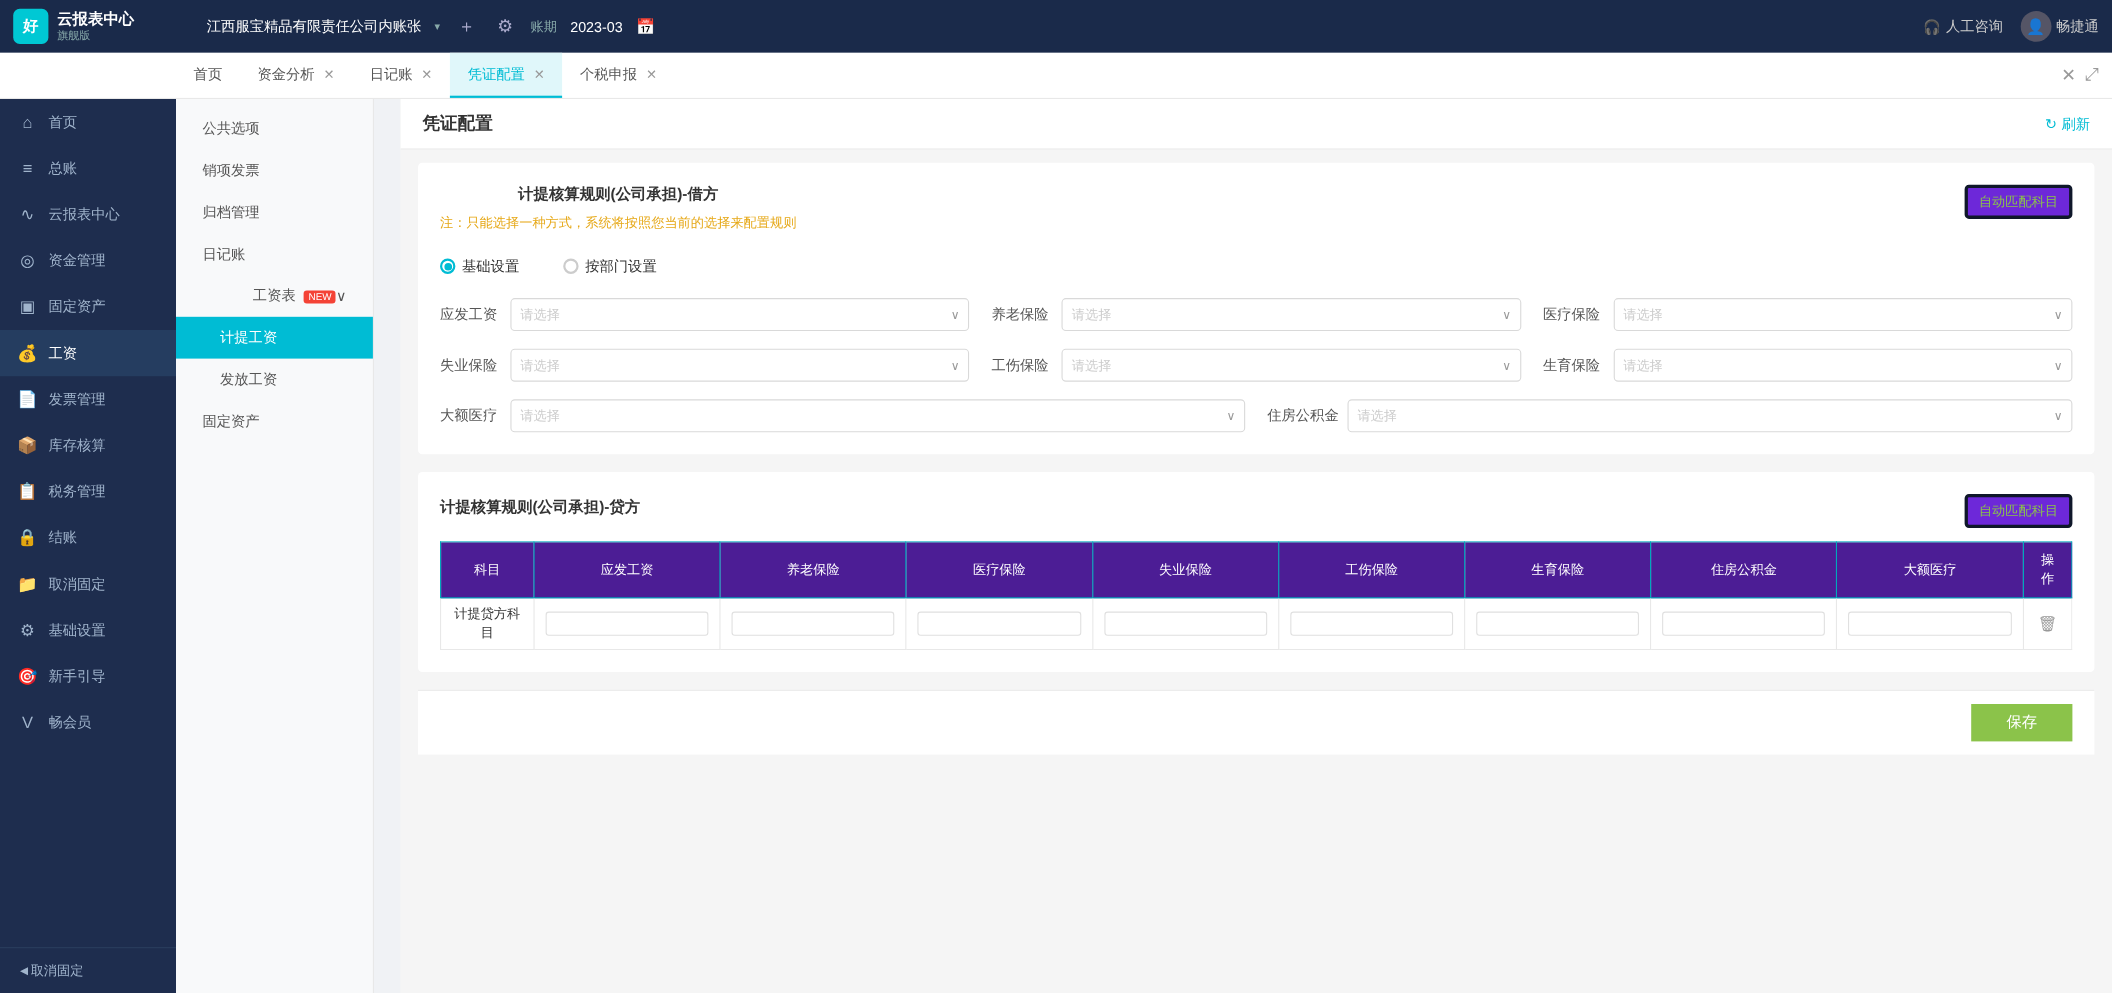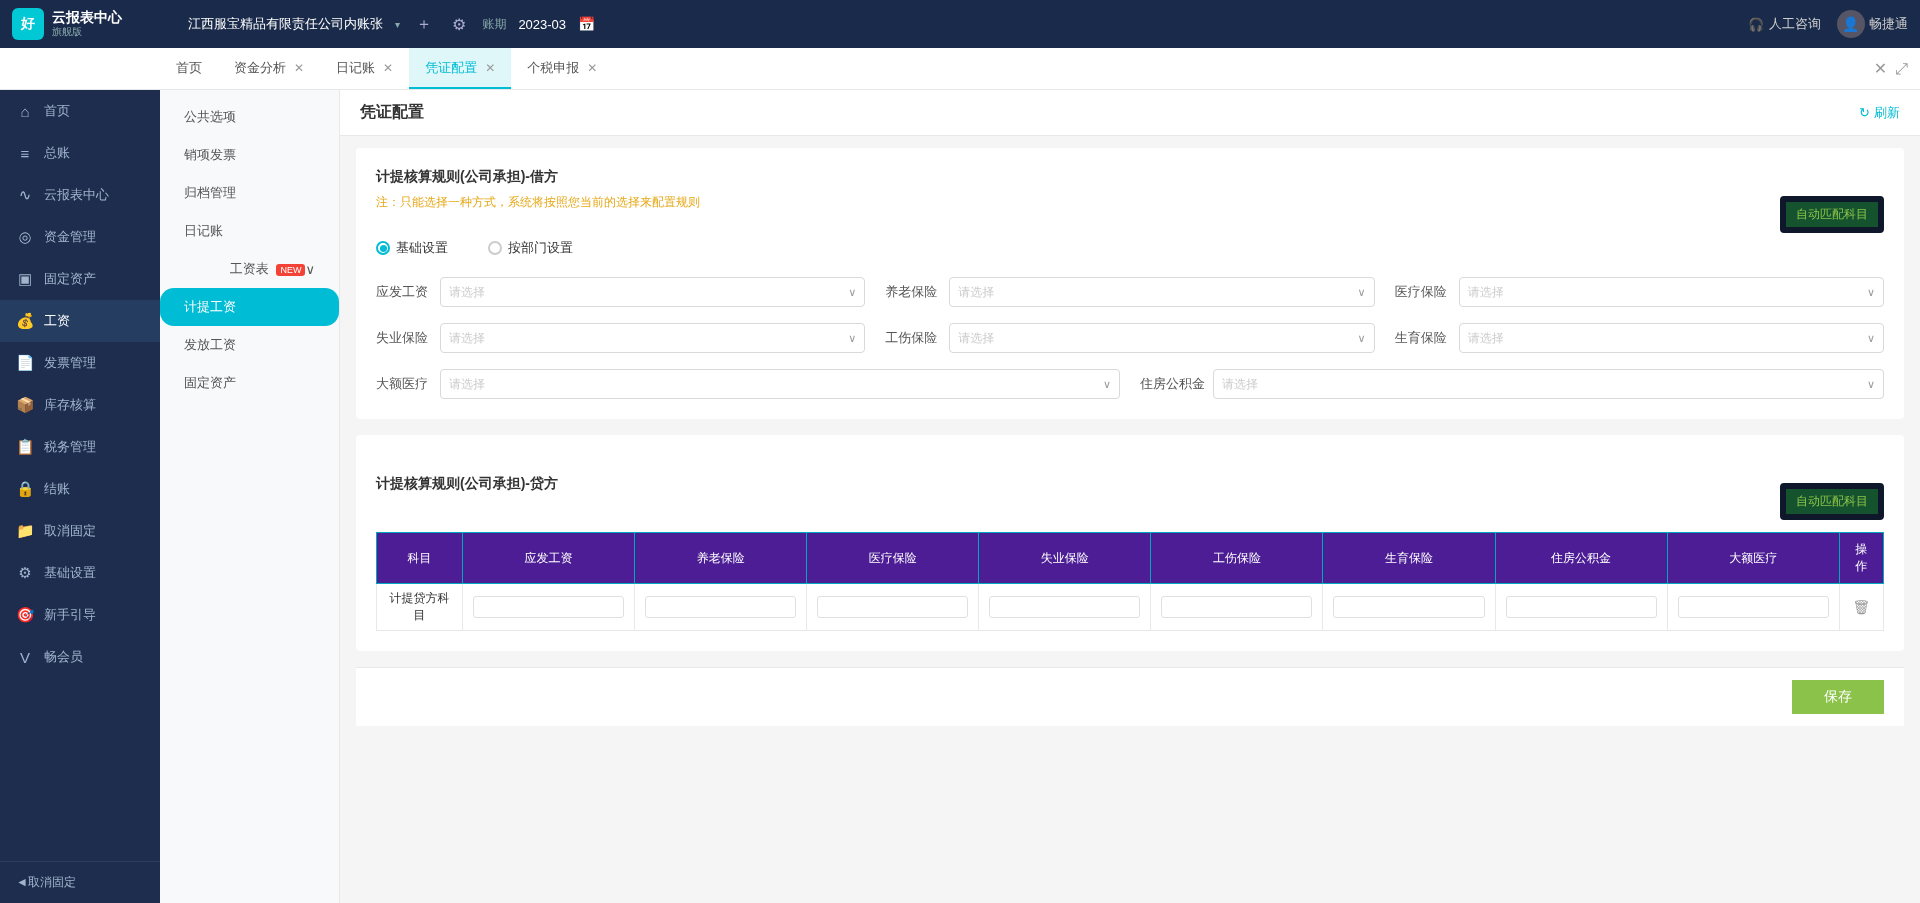--- a/index.html
+++ b/index.html
@@ -130,20 +130,21 @@
       align-items: center;
       gap: 6px;
       border-top: 1px solid #2a3d5e;
     }
 
     
     .content-area {
       flex: 1;
       display: flex;
       overflow: hidden;
+      gap: 24px;
     }
 
     
     .left-panel {
       width: 180px;
       background: #f8f9fa;
       border-right: 1px solid #e8e8e8;
       flex-shrink: 0;
       padding-top: 8px;
     }
@@ -164,25 +165,24 @@
     }
     .new-badge {
       background: #f44336;
       color: white;
       font-size: 9px;
       padding: 1px 4px;
       border-radius: 3px;
       margin-left: 4px;
     }
     .sub-menu-item {
-      padding: 10px 24px;
+      padding: 10px 40px;
       font-size: 13px;
       color: #555;
       cursor: pointer;
-      border-radius: 14px;
     }
     .sub-menu-item.active { background: #00bcd4; color: white; }
 
     
     .main-content {
       flex: 1;
       overflow-y: auto;
       padding: 0;
       background: #f5f5f5;
     }
@@ -212,20 +212,21 @@
       background: white;
       border-radius: 4px;
       padding: 20px;
       margin-bottom: 16px;
     }
     .section-title {
       font-size: 14px;
       font-weight: bold;
       color: #333;
       margin-bottom: 8px;
+      text-align: center;
     }
     .section-note {
       color: #e6a817;
       font-size: 12px;
       margin-bottom: 16px;
     }
 
     
     .radio-group {
       display: flex;
@@ -288,29 +289,28 @@
       background: white;
       display: flex;
       align-items: center;
       justify-content: space-between;
       cursor: pointer;
     }
     .select-arrow { color: #999; font-size: 11px; }
 
     
     .auto-match-btn {
-      border: 6px solid #0f172a;
+      border: 3px solid #0f172a;
       color: #8bc34a;
-      background: #14532d;
+      background: #6d28d9;
       padding: 4px 10px;
       border-radius: 4px;
       font-size: 12px;
       cursor: pointer;
       float: right;
-      margin-top: 28px;
     }
 
     
     .table-section {
       background: white;
       border-radius: 4px;
       padding: 20px;
       margin-bottom: 16px;
     }
     .table-section-header {

